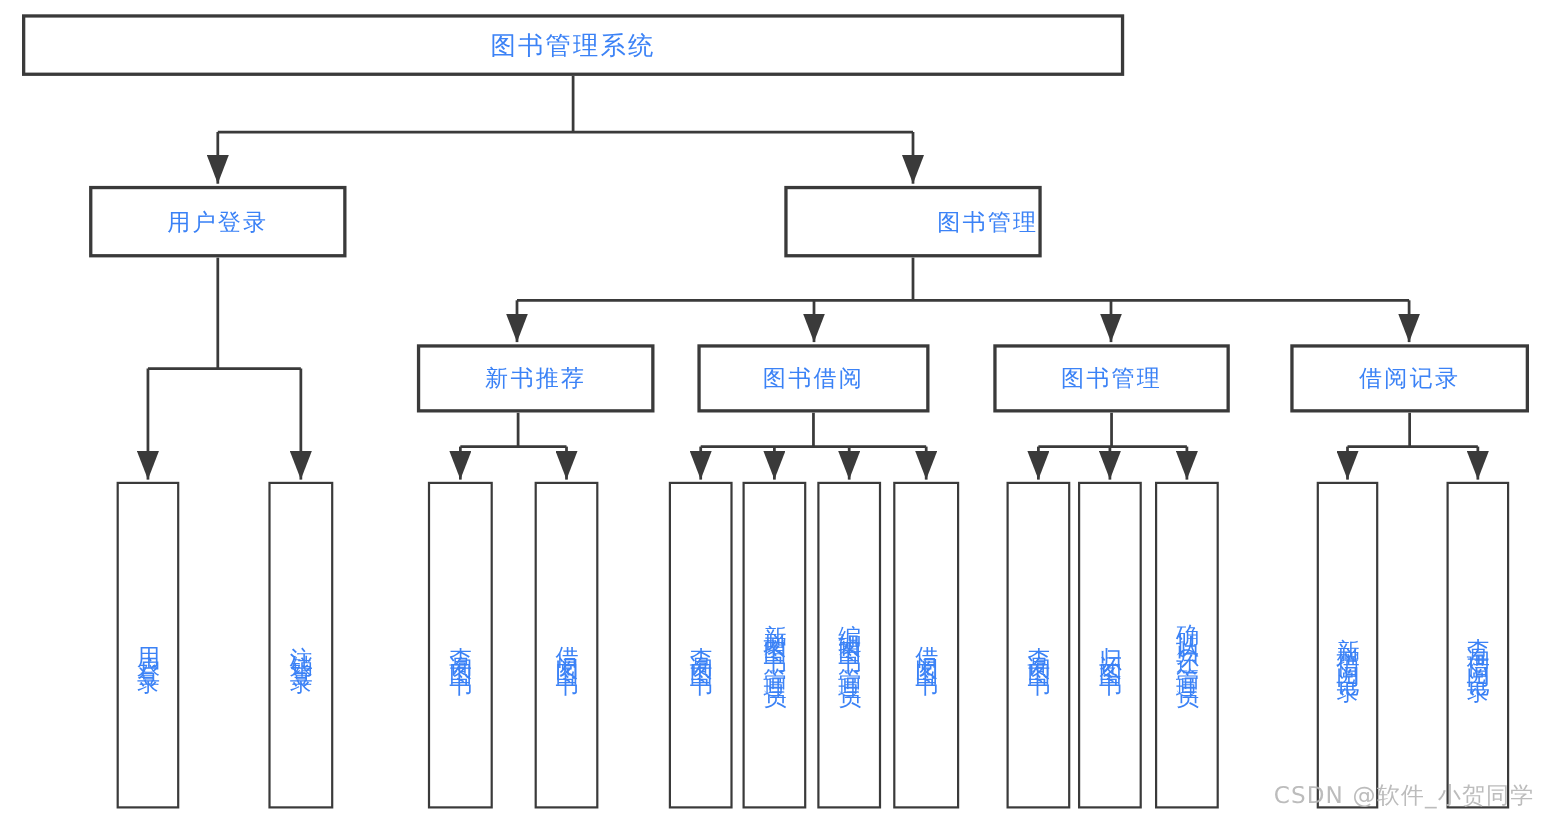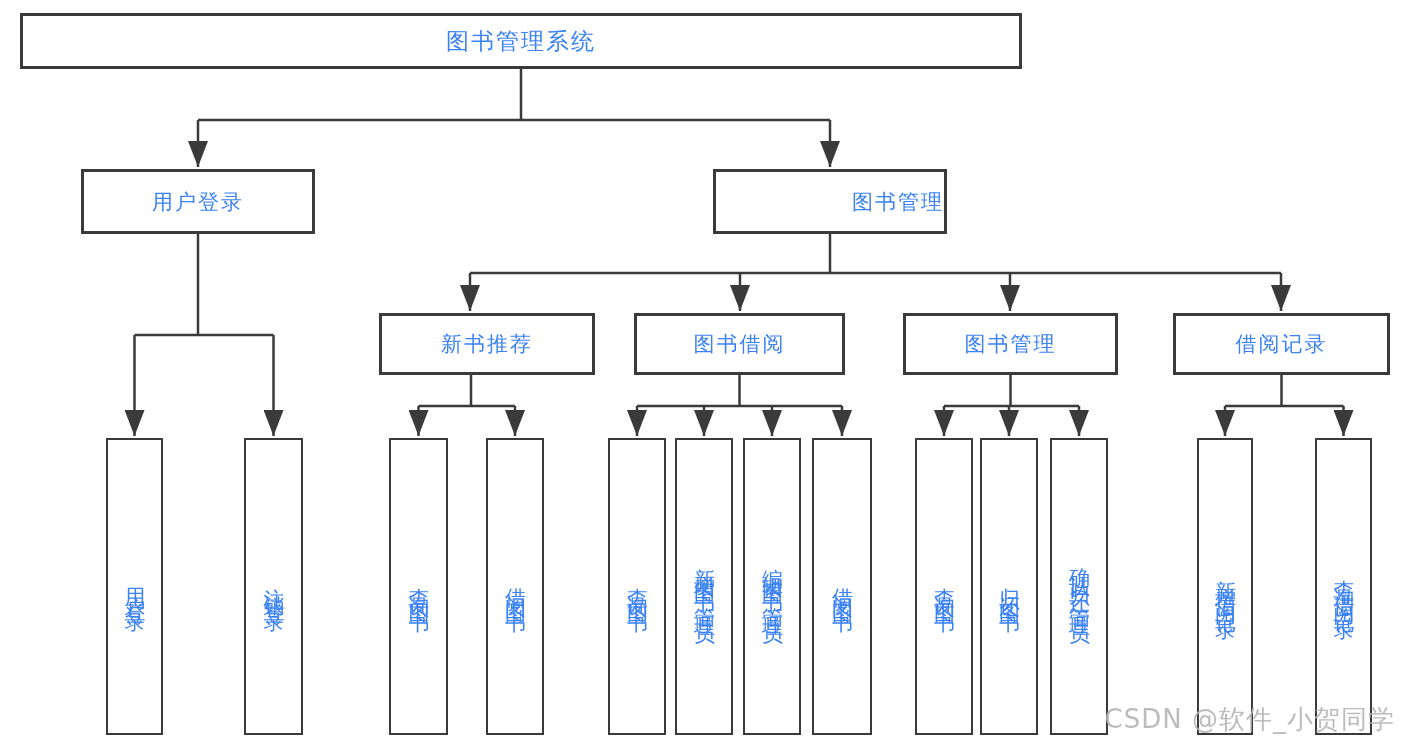--- a/index.html
+++ b/index.html
@@ -35,21 +35,21 @@
     font-size: 21px;
     white-space: normal;
     line-height: 1;
   }
   #watermark {
     position: absolute;
     right: 10px;
     bottom: 10px;
     color: #b5b5b5;
     opacity: 0.9;
-    font-size: 26px;
+    font-size: 21px;
     letter-spacing: 1px;
     z-index: 5;
   }
 </style>
 </head>
 <body>
 
 <div id="canvas">
 
   <svg id="wires" viewBox="0 0 1405 747" xmlns="http://www.w3.org/2000/svg">

